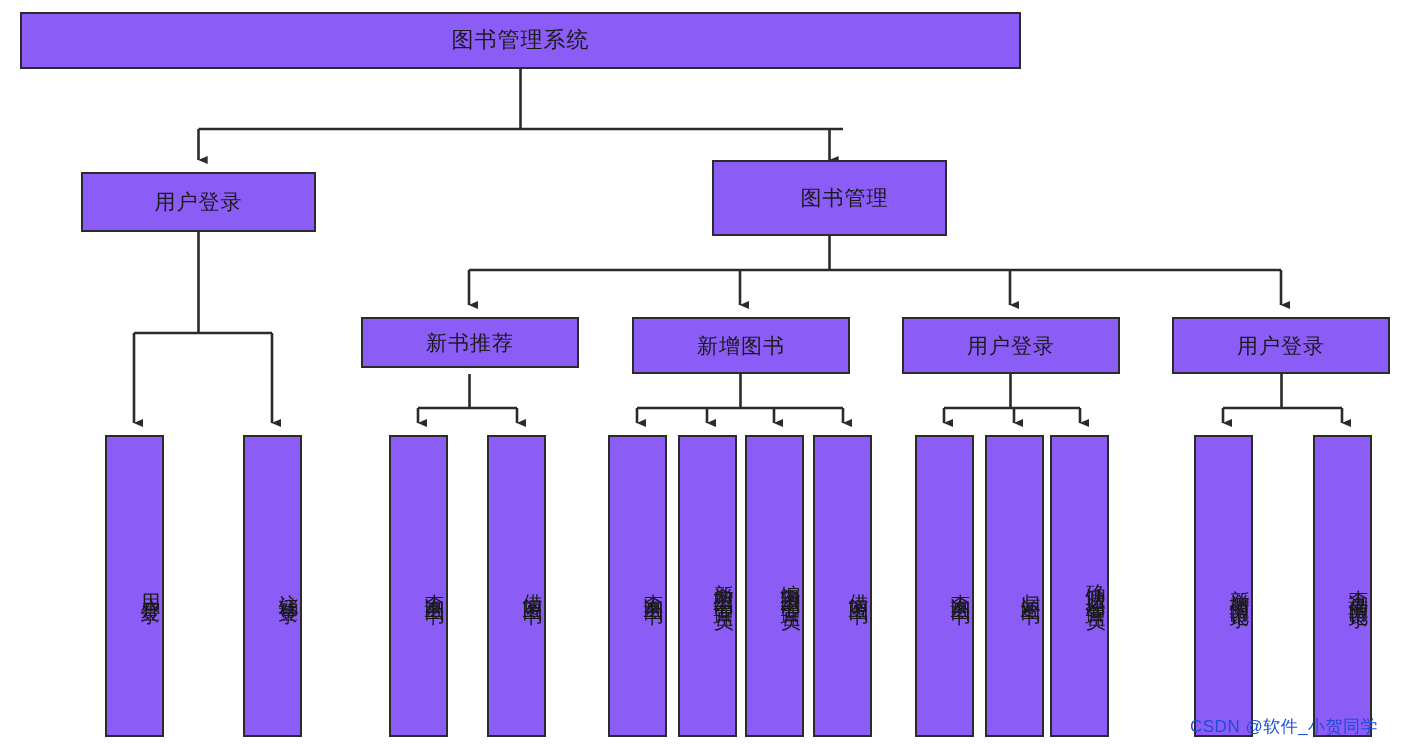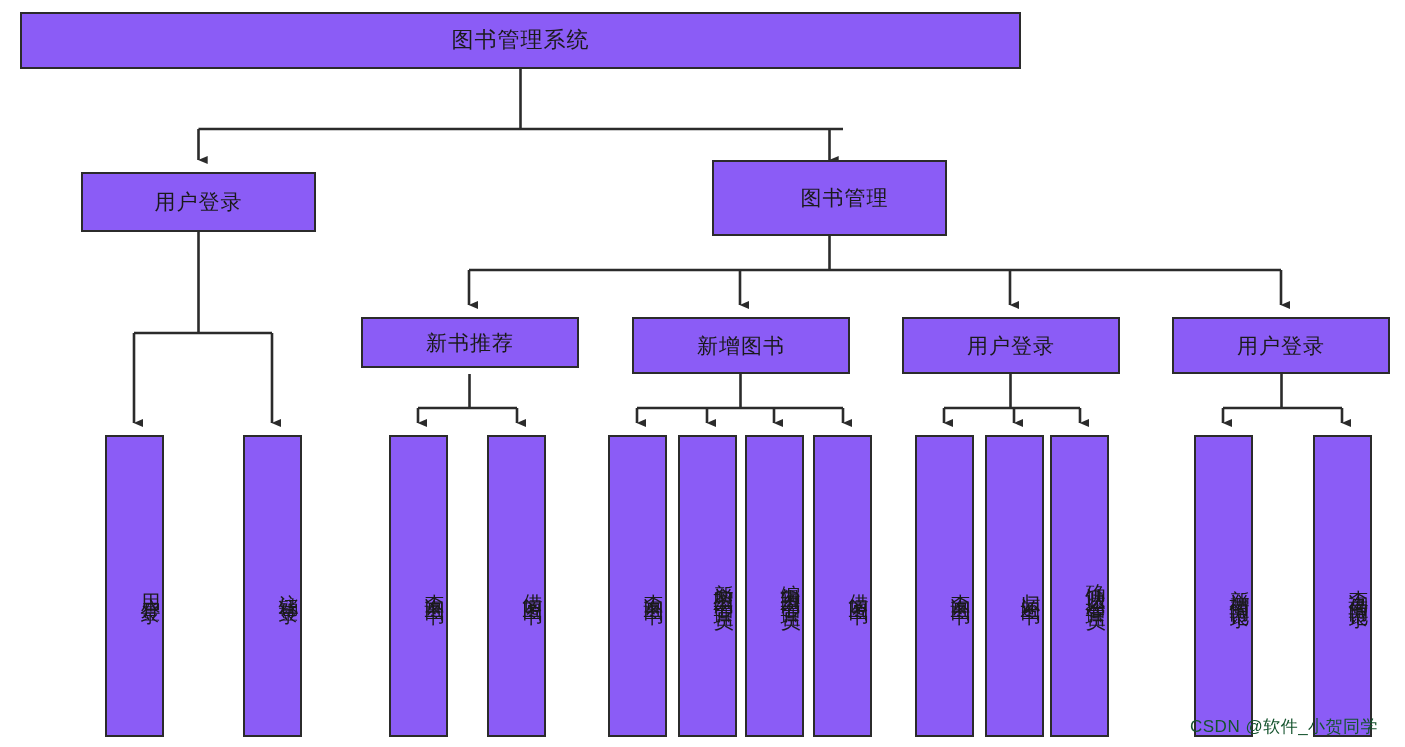--- a/index.html
+++ b/index.html
@@ -52,21 +52,21 @@
   }
   .node.vert .vlabel {
     writing-mode: vertical-rl;
     text-orientation: upright;
     white-space: nowrap;
   }
   .node.root { font-size: 22px; }
   .watermark {
     position: absolute;
     font-size: 17px;
-    color: #14532d;
+    color: #1d4ed8;
     white-space: nowrap;
     letter-spacing: 0.5px;
     font-family: "Liberation Sans", "DejaVu Sans", sans-serif;
   }
 </style>
 </head>
 <body>
 
 <div id="canvas">
 

